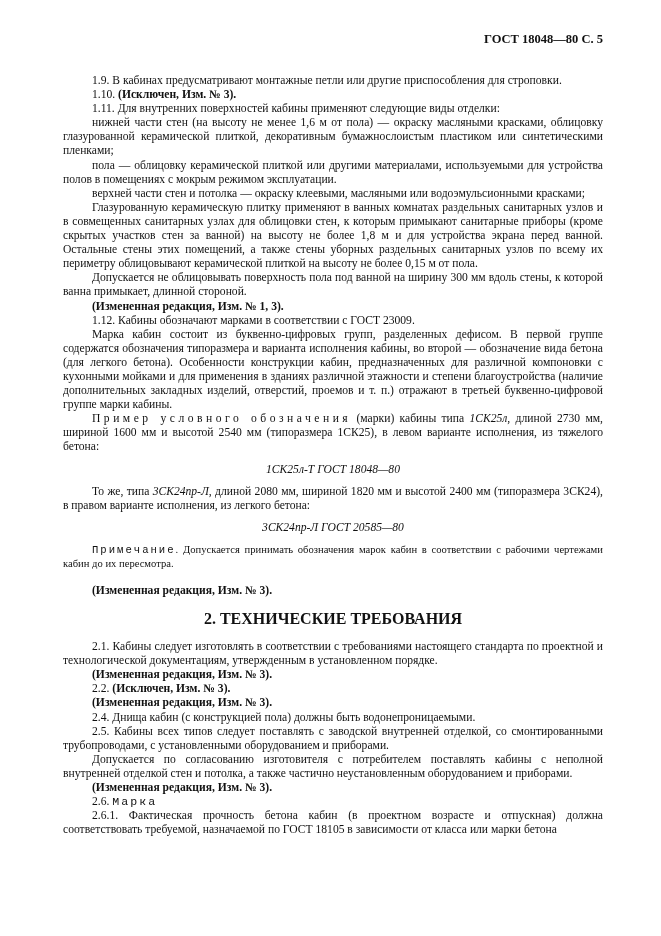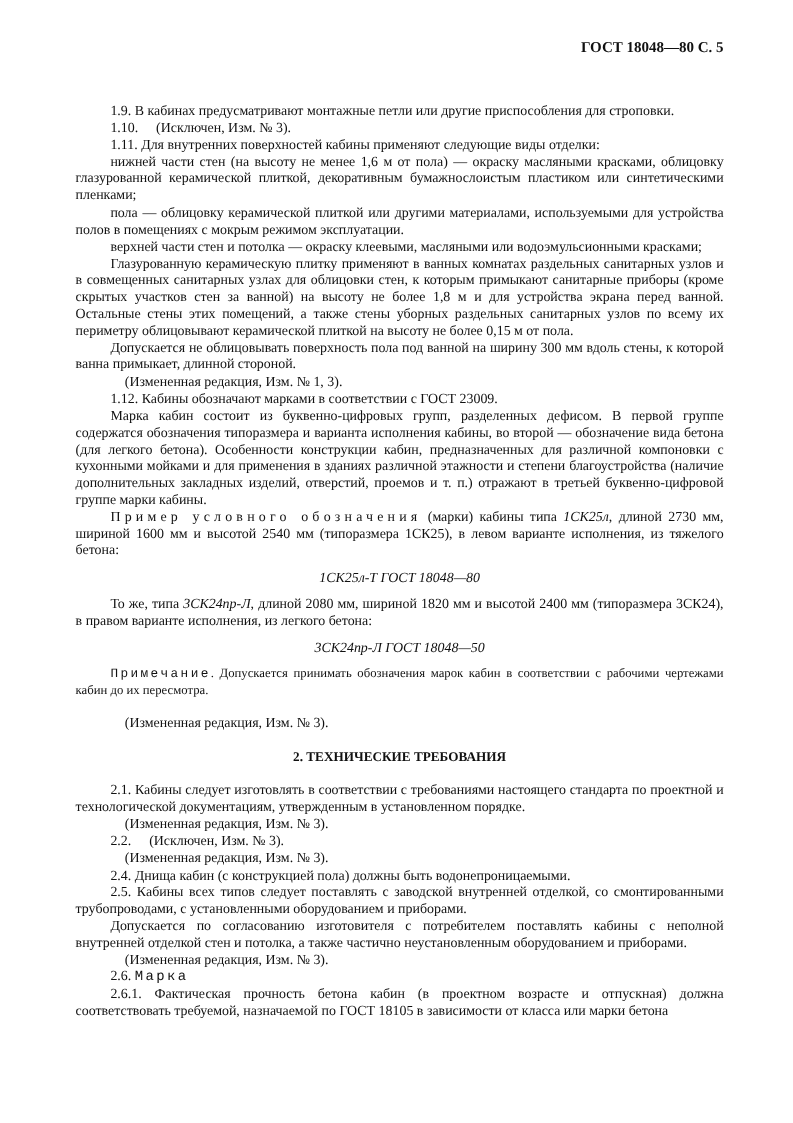--- a/index.html
+++ b/index.html
@@ -1,28 +1,28 @@
 <!DOCTYPE html>
 <html><head>
 <meta charset="utf-8">
 <style>
   html, body { margin: 0; padding: 0; background: #ffffff; }
   body { width: 661px; height: 936px; position: relative; overflow: hidden;
          font-family: "Liberation Serif", "DejaVu Serif", serif; color: #111; }
   .header { position: absolute; right: 58px; top: 32px; font-weight: bold; font-size: 12.5px; }
-  .body { position: absolute; left: 63px; top: 86px; width: 540px; font-size: 11.6px; line-height: 14.1px; text-align: justify; }
+  .body { position: absolute; left: 63px; top: 74px; width: 540px; font-size: 11.6px; line-height: 14.1px; text-align: justify; }
   .p { margin: 0; text-indent: 29px; }
-  .b { font-weight: normal; margin-left: 12px; }
+  .b { font-weight: bold; }
   .i { font-style: italic; }
   .sp { letter-spacing: 3.5px; }
   .sp2 { letter-spacing: 2px; font-family: Liberation Mono, monospace; }
   .center { text-align: center; text-indent: 0; font-style: italic; }
   .gap { height: 8px; }
   .gapL { height: 14px; }
-  .heading { text-align: center; font-weight: bold; text-indent: 0; font-size: 11px; }
+  .heading { text-align: center; font-weight: bold; text-indent: 0; font-size: 16px; }
   .note { font-size: 10.6px; line-height: 13px; }
 </style>
 </head>
 <body>
 
 <div class="header">ГОСТ 18048—80 С. 5</div>
 
 <div class="body">
   <p class="p">1.9.  В кабинах предусматривают монтажные петли или другие приспособления для строповки.</p>
   <p class="p"><span>1.10. </span><span class="b">(Исключен, Изм. № 3).</span></p>
@@ -34,21 +34,21 @@
   <p class="p">Допускается не облицовывать поверхность пола под ванной на ширину 300 мм вдоль стены, к которой ванна примыкает, длинной стороной.</p>
   <p class="p b">(Измененная редакция, Изм. № 1, 3).</p>
   <p class="p">1.12.  Кабины обозначают марками в соответствии с ГОСТ 23009.</p>
   <p class="p">Марка кабин состоит из буквенно-цифровых групп, разделенных дефисом. В первой группе содержатся обозначения типоразмера и варианта исполнения кабины, во второй — обозначение вида бетона (для легкого бетона). Особенности конструкции кабин, предназначенных для различной компоновки с кухонными мойками и для применения в зданиях различной этажности и степени благоустройства (наличие дополнительных закладных изделий, отверстий, проемов и т. п.) отражают в третьей буквенно-цифровой группе марки кабины.</p>
   <p class="p"><span class="sp">Пример условного обозначения</span><span> (марки) кабины типа </span><span class="i">1СК25л</span><span>, длиной 2730 мм, шириной 1600 мм и высотой 2540 мм (типоразмера 1СК25), в левом варианте исполнения, из тяжелого бетона:</span></p>
   <div class="gap"></div>
   <p class="p center">1СК25л-Т ГОСТ 18048—80</p>
   <div class="gap"></div>
   <p class="p"><span>То же, типа </span><span class="i">3СК24пр-Л</span><span>, длиной 2080 мм, шириной 1820 мм и высотой 2400 мм (типоразмера 3СК24), в правом варианте исполнения, из легкого бетона:</span></p>
   <div class="gap"></div>
-  <p class="p center">3СК24пр-Л ГОСТ 18048—50</p>
+  <p class="p center">3СК24пр-Л ГОСТ 20585—80</p>
   <div class="gap"></div>
   <p class="p note"><span class="sp2">Примечание</span><span>. Допускается принимать обозначения марок кабин в соответствии с рабочими чертежами кабин до их пересмотра.</span></p>
   <div class="gapL"></div>
   <p class="p b">(Измененная редакция, Изм. № 3).</p>
   <div class="gapL"></div>
   <p class="p heading">2. ТЕХНИЧЕСКИЕ ТРЕБОВАНИЯ</p>
   <div class="gapL"></div>
   <p class="p">2.1.  Кабины следует изготовлять в соответствии с требованиями настоящего стандарта по проектной и технологической документациям, утвержденным в установленном порядке.</p>
   <p class="p b">(Измененная редакция, Изм. № 3).</p>
   <p class="p"><span>2.2. </span><span class="b">(Исключен, Изм. № 3).</span></p>

